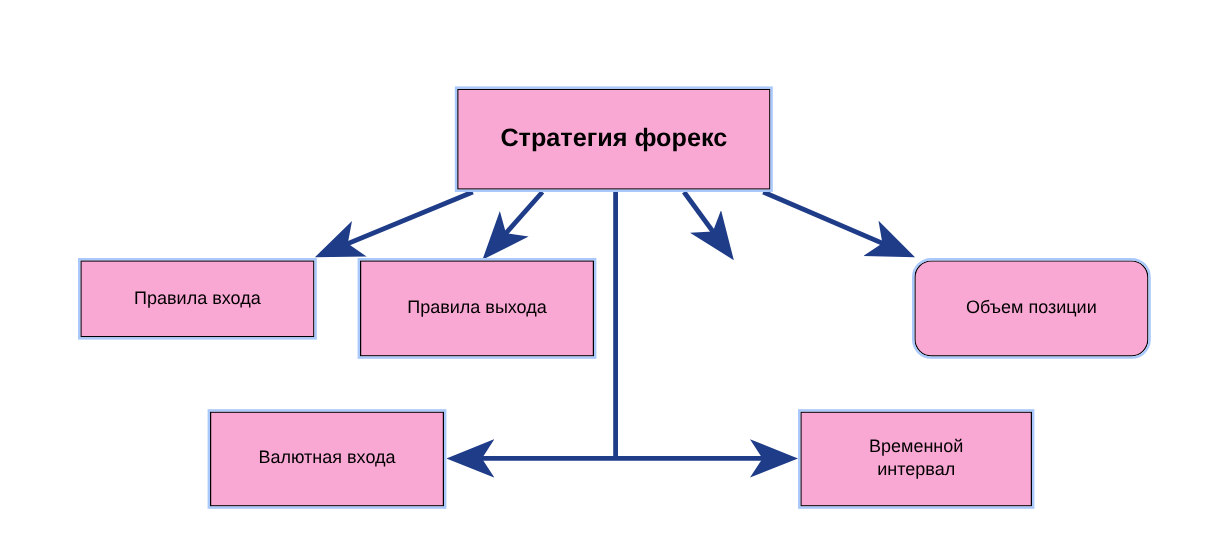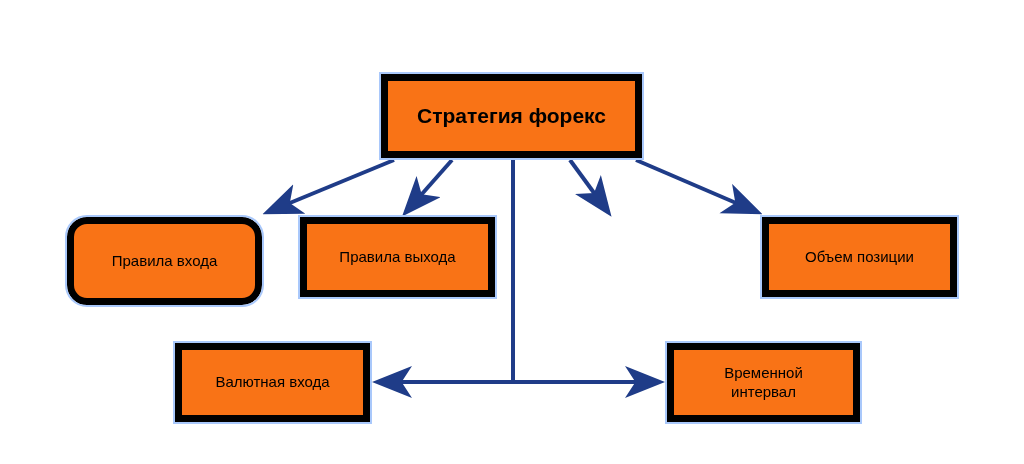--- a/index.html
+++ b/index.html
@@ -22,22 +22,22 @@
   #edges {
     position: absolute;
     left: 0;
     top: 0;
     width: 1024px;
     height: 464px;
   }
   .node {
     position: absolute;
     box-sizing: border-box;
-    background: #f97316;
-    border: 7px solid #000000;
+    background: #f9a8d4;
+    border: 1px solid #000000;
     outline: 2px solid #a9c8fb;
     outline-offset: 0px;
     display: flex;
     align-items: center;
     justify-content: center;
     text-align: center;
     color: #000000;
     z-index: 2;
   }
   .node-label {
@@ -51,23 +51,22 @@
     top: 74px;
     width: 261px;
     height: 84px;
     font-size: 21px;
     font-weight: bold;
   }
   #node-entry {
     left: 67px;
     top: 217px;
     width: 195px;
-    height: 88px;
+    height: 64px;
     font-size: 15px;
-    border-radius: 20px;
   }
   #node-exit {
     left: 300px;
     top: 217px;
     width: 195px;
     height: 80px;
     font-size: 15px;
   }
   #node-stoploss {
     left: 531px;
@@ -75,20 +74,21 @@
     width: 196px;
     height: 80px;
     font-size: 15px;
   }
   #node-volume {
     left: 762px;
     top: 217px;
     width: 195px;
     height: 80px;
     font-size: 15px;
+    border-radius: 14px;
   }
   #node-pair {
     left: 175px;
     top: 343px;
     width: 195px;
     height: 79px;
     font-size: 15px;
   }
   #node-timeframe {
     left: 667px;

